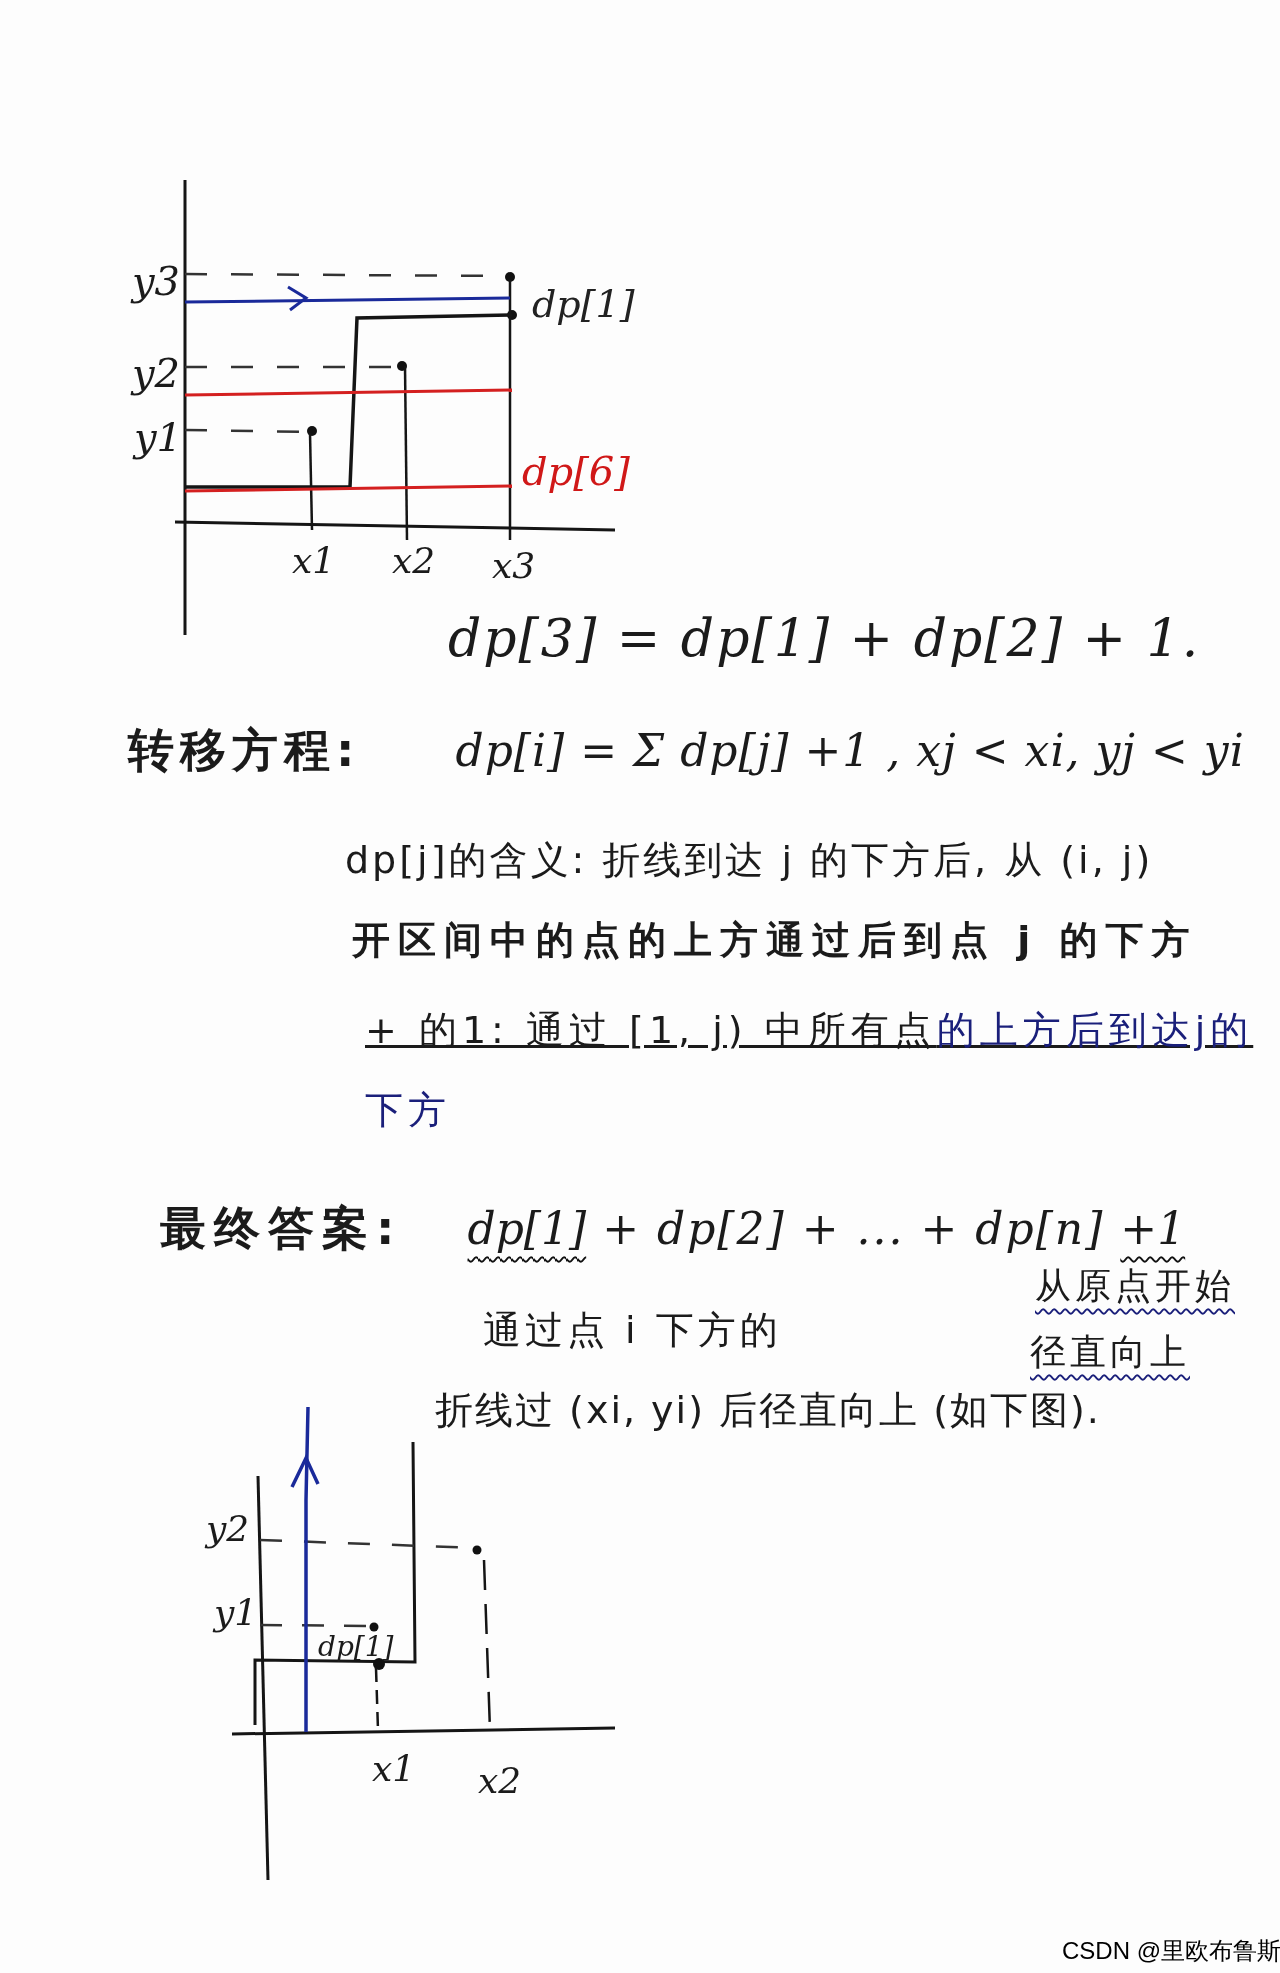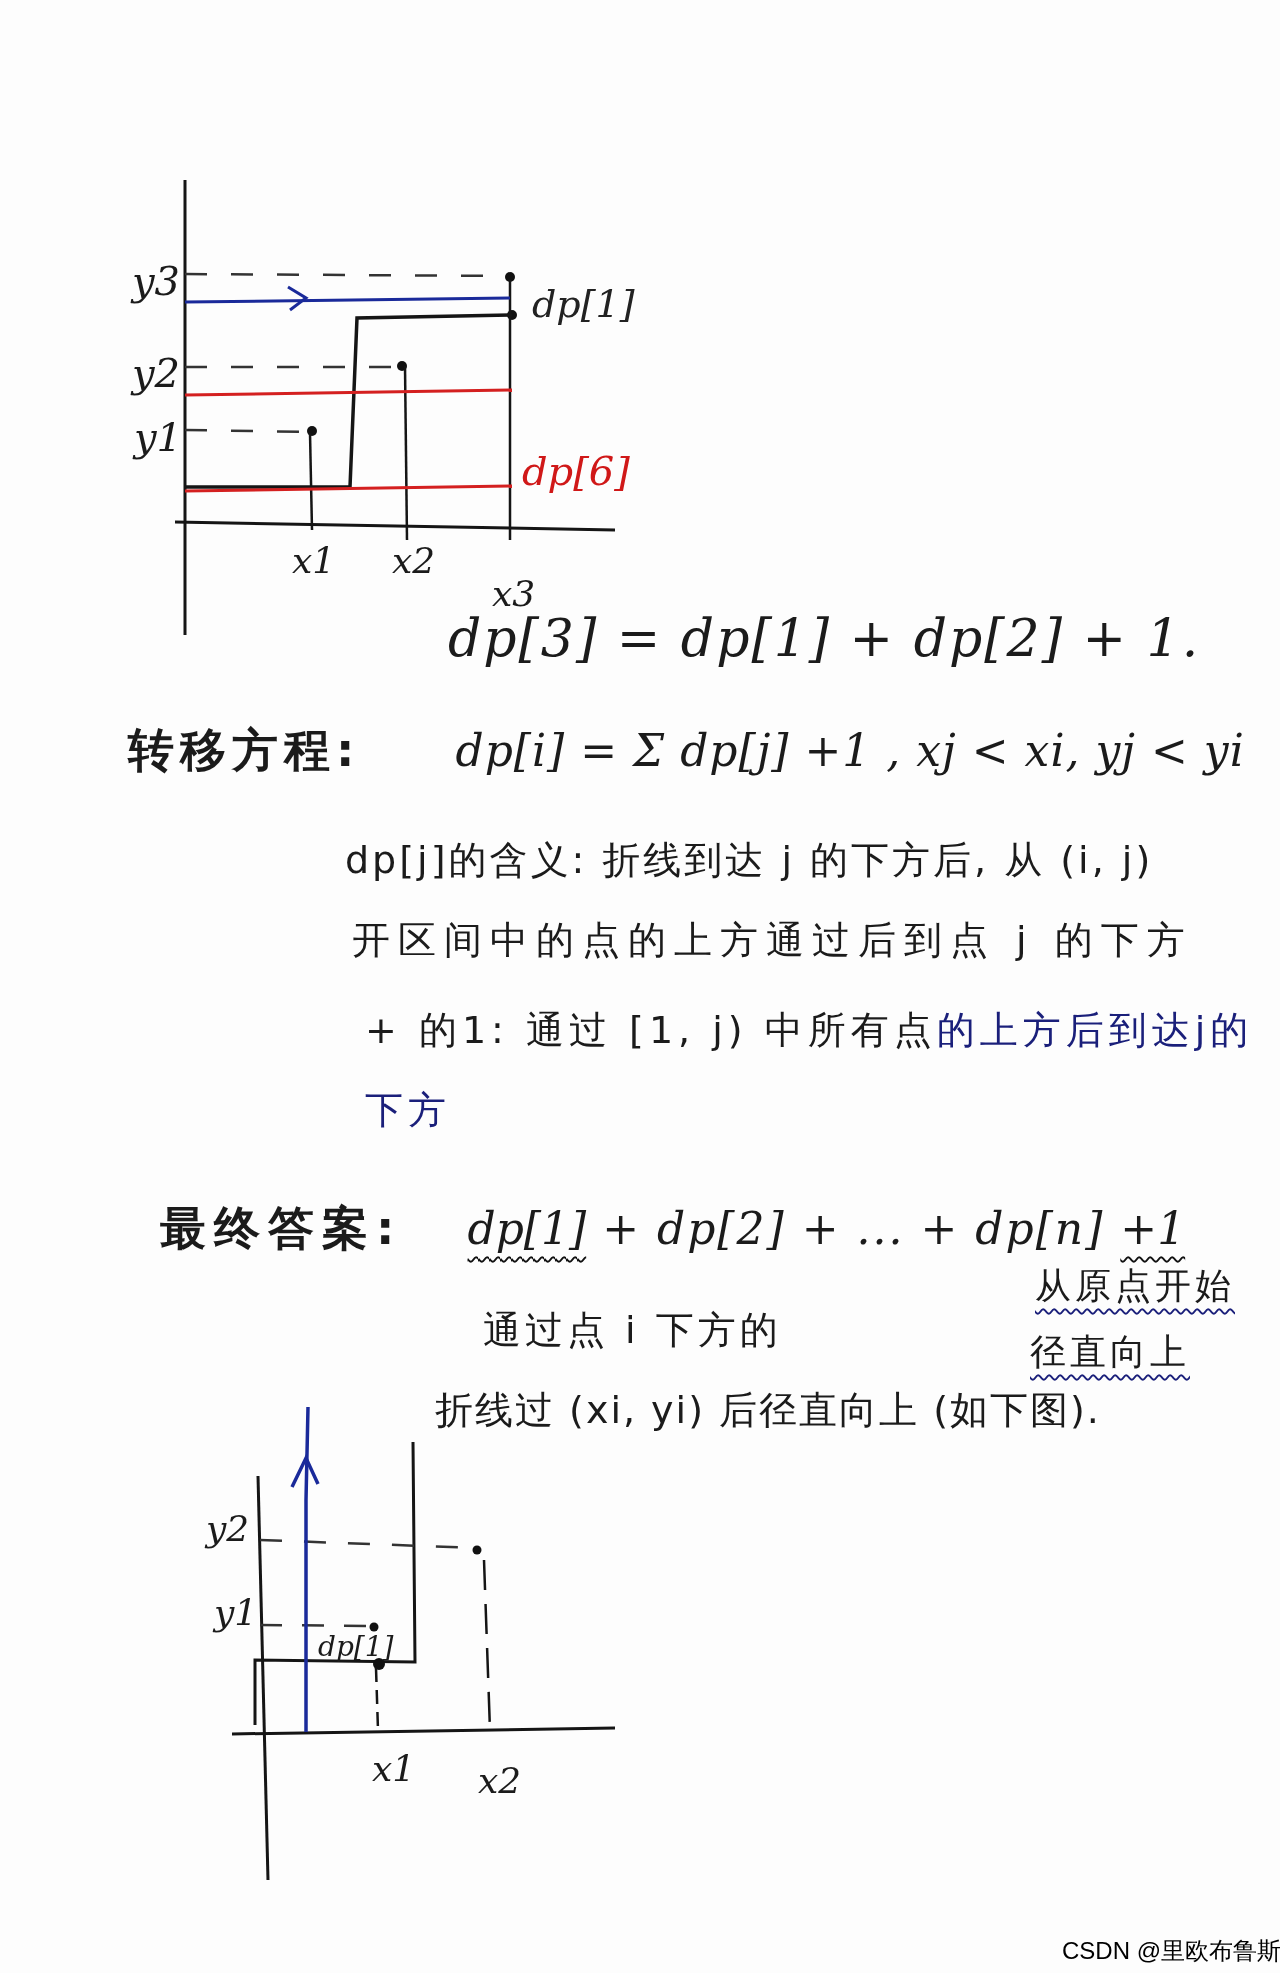--- a/index.html
+++ b/index.html
@@ -45,37 +45,37 @@
     <path d="M185 395 L512 390" stroke="#d42020" stroke-width="3" fill="none"></path>
     <path d="M185 491 L512 486" stroke="#d42020" stroke-width="3" fill="none"></path>
   </svg>
 
   <span class="abs hand" style="left:132px;top:258px;font-size:40px;">y3</span>
   <span class="abs hand" style="left:132px;top:350px;font-size:40px;">y2</span>
   <span class="abs hand" style="left:134px;top:414px;font-size:40px;">y1</span>
 
   <span class="abs hand" style="left:292px;top:540px;font-size:36px;">x1</span>
   <span class="abs hand" style="left:392px;top:540px;font-size:36px;">x2</span>
-  <span class="abs hand" style="left:492px;top:573px;font-size:36px;">x3</span>
+  <span class="abs hand" style="left:492px;top:545px;font-size:36px;">x3</span>
 
   <span class="abs hand" style="left:532px;top:282px;font-size:38px;color:#222;">dp[1]</span>
   <span class="abs hand red" style="left:522px;top:448px;font-size:40px;">dp[6]</span>
 </div>
 
 <div class="abs hand" style="left:448px;top:608px;font-size:52px;letter-spacing:2px;">dp[3] = dp[1] + dp[2] + 1.</div>
 
 <div class="abs" style="left:128px;top:720px;">
   <span class="cn" style="font-size:46px;font-weight:bold;letter-spacing:6px;">转移方程:</span>
   <span class="hand" style="font-size:44px;margin-left:90px;letter-spacing:1px;">dp[i] = Σ dp[j] +1 ,  xj &lt; xi,  yj &lt; yi</span>
 </div>
 
 <div class="abs cn" style="left:345px;top:835px;font-size:38px;letter-spacing:3px;">dp[j]的含义: 折线到达 j 的下方后, 从 (i, j)</div>
-<div class="abs cn" style="left:352px;top:915px;font-size:38px;letter-spacing:8px;">开区间中的点的上方通过后到点 j 的下方</div>
+<div class="abs cn" style="left:352px;top:915px;font-size:38px;letter-spacing:8px;font-weight:bold;">开区间中的点的上方通过后到点 j 的下方</div>
 
-<div class="abs cn" style="left:365px;top:1005px;font-size:38px;letter-spacing:5px;">
+<div class="abs cn" style="left:365px;top:1005px;font-size:38px;letter-spacing:5px;text-decoration:underline;">
   <span>+ 的1:  通过 [1, j) 中所有点</span><span class="blue">的上方后到达j的</span>
 </div>
 <div class="abs cn blue" style="left:365px;top:1085px;font-size:38px;letter-spacing:5px;">下方</div>
 
 <div class="abs" style="left:160px;top:1198px;">
   <span class="cn" style="font-size:46px;font-weight:bold;letter-spacing:8px;">最终答案:</span>
   <span class="hand wavy-dark" style="font-size:44px;margin-left:60px;">dp[1]</span><span class="hand" style="font-size:44px;letter-spacing:2px;"> + dp[2] + ... + dp[n] </span><span class="hand wavy-dark" style="font-size:44px;">+1</span>
 </div>
 
 <div class="abs cn" style="left:435px;top:1305px;font-size:38px;letter-spacing:4px;margin-left:48px;">通过点 i 下方的</div>

